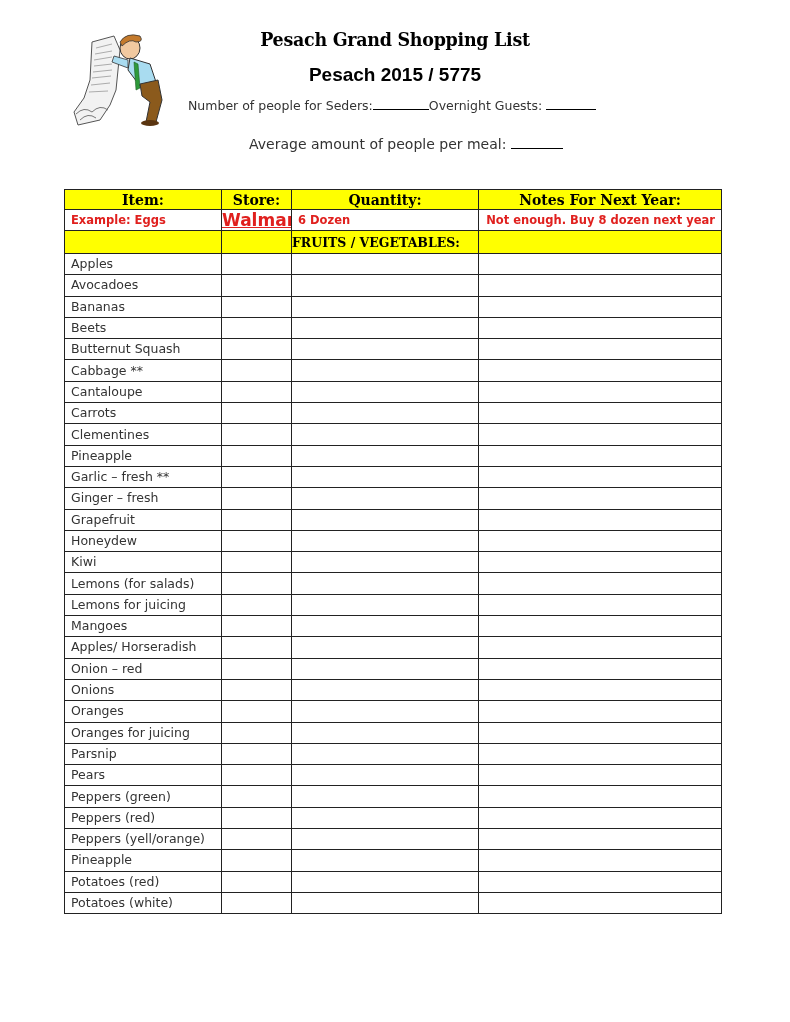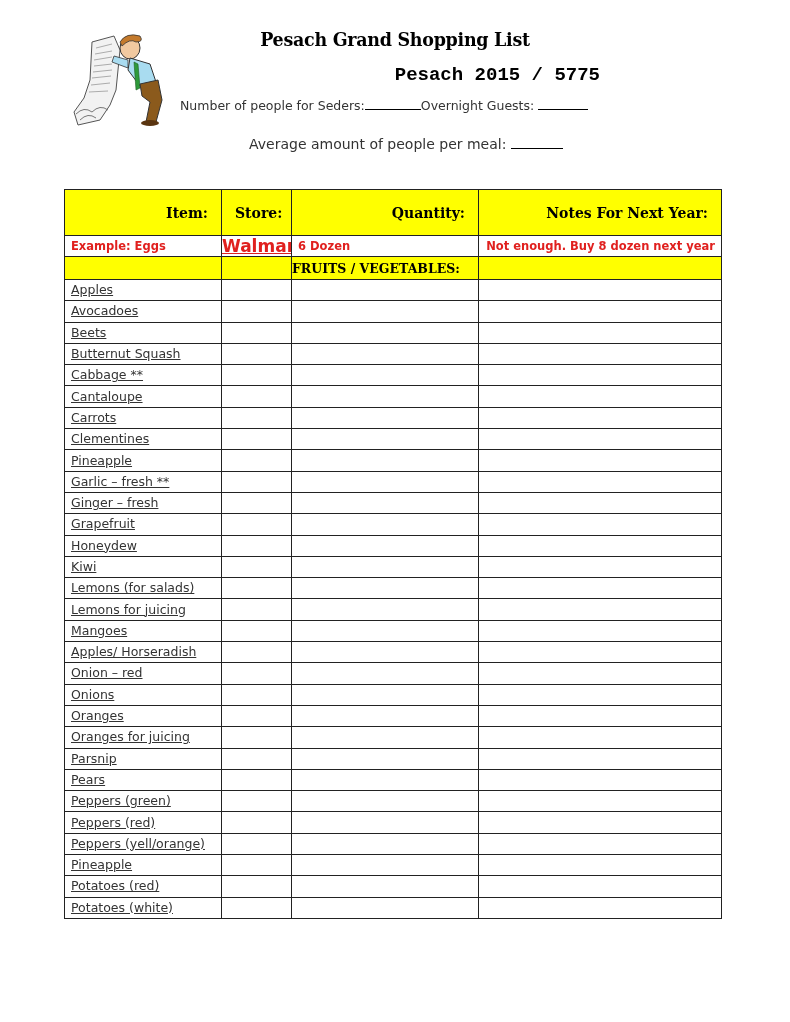--- a/index.html
+++ b/index.html
@@ -1,32 +1,32 @@
 <!DOCTYPE html>
 <html><head>
 <meta charset="utf-8">
 <style>
   html, body { margin:0; padding:0; background:#ffffff; }
   body { width:790px; height:1022px; position:relative; overflow:hidden; font-family:"DejaVu Sans", sans-serif; color:#000; }
   .clipart { position:absolute; left:70px; top:30px; width:110px; height:98px; }
   .title { position:absolute; left:190px; top:28px; width:410px; text-align:center; font-family:"DejaVu Serif", serif; font-weight:bold; font-size:19px; letter-spacing:-0.3px; transform:scaleX(0.92); }
-  .subtitle { position:absolute; left:190px; top:64px; width:410px; text-align:right; font-family:Liberation Mono, monospace; font-weight:bold; font-size:19px; }
-  .line1 { position:absolute; left:180px; top:98px; width:430px; font-family:"DejaVu Sans", sans-serif; font-size:12.5px; color:#333; white-space:nowrap; }
+  .subtitle { position:absolute; left:190px; top:64px; width:410px; text-align:center; font-family:Liberation Sans, sans-serif; font-weight:bold; font-size:19px; }
+  .line1 { position:absolute; left:188px; top:98px; width:430px; font-family:"DejaVu Sans", sans-serif; font-size:12.5px; color:#333; white-space:nowrap; }
   .line2 { position:absolute; left:249px; top:136px; width:330px; font-family:"DejaVu Sans", sans-serif; font-size:14px; color:#333; white-space:nowrap; }
   .blank { display:inline-block; border-bottom:1.5px solid #000; height:11px; vertical-align:baseline; }
   table.list { position:absolute; left:64px; top:189px; border-collapse:collapse; table-layout:fixed; width:657px; }
   table.list td { border:1.3px solid #222; padding:0 6px; overflow:hidden; white-space:nowrap; }
   col.c1 { width:157px; } col.c2 { width:70px; } col.c3 { width:187px; } col.c4 { width:243px; }
-  tr.head td { background:#ffff00; height:19px; text-align:right; font-family:"DejaVu Serif", serif; font-weight:bold; font-size:14px; line-height:18px; padding:13px; }
+  tr.head td { background:#ffff00; height:19px; text-align:center; font-family:"DejaVu Serif", serif; font-weight:bold; font-size:14px; line-height:18px; padding:0; }
   tr.example td { height:20px; color:#e0201e; font-family:"DejaVu Sans", sans-serif; font-weight:bold; font-size:11.5px; line-height:18px; }
   tr.example td.store { text-align:right; font-size:17px; padding:0;text-decoration:underline; }
   tr.example td.notes { text-align:right; }
   tr.section td { background:#ffff00; height:22px; font-family:"DejaVu Serif", serif; font-weight:bold; font-size:12.5px; text-align:left; padding:0; }
   tr.item td { height:20.3px; font-family:"DejaVu Sans", sans-serif; font-size:12.5px; color:#333; line-height:18px; }
-  tr.item td.name { padding-left:6px;text-decoration:underline; }
+  tr.item td.name { padding-left:6px; }
 </style>
 </head>
 <body>
 
 <div class="clipart">
   <svg width="110" height="98" viewBox="0 0 110 98">
 
     <path d="M22 12 L44 6 L50 20 L46 60 L40 75 L30 90 L8 95 L4 82 L14 68 L20 50 Z" fill="#f2f2f2" stroke="#555" stroke-width="1"></path>
     <path d="M6 84 Q14 76 22 82 Q30 74 38 80" fill="none" stroke="#777" stroke-width="1"></path>
     <path d="M10 90 Q18 82 26 88" fill="none" stroke="#777" stroke-width="1"></path>
@@ -98,20 +98,26 @@
         <td></td>
         <td></td>
       </tr>
       <tr class="item">
         <td class="name">Avocadoes</td>
         <td></td>
         <td></td>
         <td></td>
       </tr>
       <tr class="item">
+        <td class="name">Bananas</td>
+        <td></td>
+        <td></td>
+        <td></td>
+      </tr>
+      <tr class="item">
         <td class="name">Beets</td>
         <td></td>
         <td></td>
         <td></td>
       </tr>
       <tr class="item">
         <td class="name">Butternut Squash</td>
         <td></td>
         <td></td>
         <td></td>

